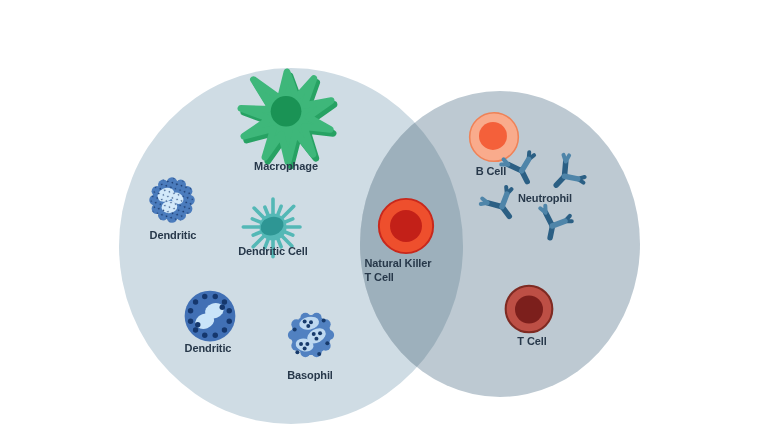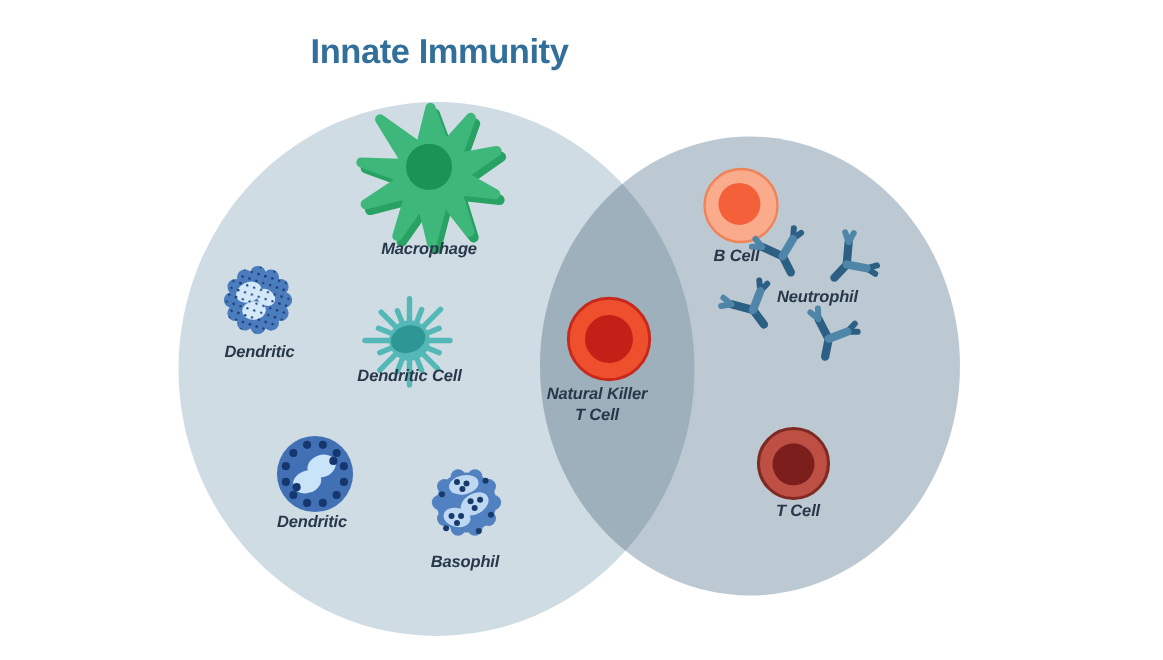--- a/index.html
+++ b/index.html
@@ -8,22 +8,22 @@
     position:relative;width:775px;height:440px;overflow:hidden;background:#fff;
     font-family:"Liberation Sans",sans-serif;
   }
   .stage svg{position:absolute;}
   .venn{left:0;top:0;}
   .title{
     position:absolute;transform:translateX(-50%);white-space:nowrap;
     font-size:23px;font-weight:bold;letter-spacing:-0.3px;color:var(--c-title,#32709b);
   }
   .lbl{
-    position:absolute;transform:translateX(-50%);white-space:nowrap;text-align:center;
-    font-size:11px;font-weight:bold;letter-spacing:-0.1px;line-height:14px;color:var(--c-label,#27384a);font-style:italic;
+    position:absolute;transform:translateX(-50%);white-space:nowrap;
+    font-size:11px;font-weight:bold;letter-spacing:-0.1px;line-height:14px;color:var(--c-label,#27384a);
   }
   .icon{overflow:visible;}
   .defs-holder{width:0;height:0;position:absolute;}
 </style>
 </head>
 <body>
 
 <div class="stage">
 
   <svg class="defs-holder" aria-hidden="true">
@@ -46,21 +46,20 @@
     <defs>
       <clipPath id="clip-innate">
           <ellipse cx="291" cy="246" rx="172" ry="178"></ellipse>
         </clipPath>
     </defs>
     <ellipse cx="291" cy="246" rx="172" ry="178" fill="#cfdce4"></ellipse>
     <ellipse cx="500" cy="244" rx="140" ry="153" fill="#bdc9d2"></ellipse>
     <ellipse cx="500" cy="244" rx="140" ry="153" clip-path="url(#clip-innate)" fill="#9db0bc"></ellipse>
   </svg>
 
-  <div class="title" style="left:293px;top:21px">Innate Immunity</div>
 
   <svg class="icon" style="left:239px;top:69px" width="96" height="96" viewBox="0 0 100 100">
     <path d="M50,3 L60,30 L78,10 L68,38 L96,33 L72,50 L95,63 L68,60 L77,89 L59,66 L51,97 L44,68 L27,92 L36,62 L5,70 L32,52 L2,41 L34,42 L15,11 L43,31 Z" transform="translate(3,4)" stroke-width="7" stroke-linejoin="round" fill="#27a263" stroke="#27a263"></path>
     <path d="M50,3 L60,30 L78,10 L68,38 L96,33 L72,50 L95,63 L68,60 L77,89 L59,66 L51,97 L44,68 L27,92 L36,62 L5,70 L32,52 L2,41 L34,42 L15,11 L43,31 Z" stroke-width="7" stroke-linejoin="round" fill="#3eb77a" stroke="#3eb77a"></path>
     <circle cx="49" cy="44" r="16" fill="#1a9355"></circle>
   </svg>
   <div class="lbl" style="left:286px;top:159px">Macrophage</div>
 
   <svg class="icon" style="left:144px;top:172px" width="56" height="56" viewBox="0 0 64 64">
     <defs>

